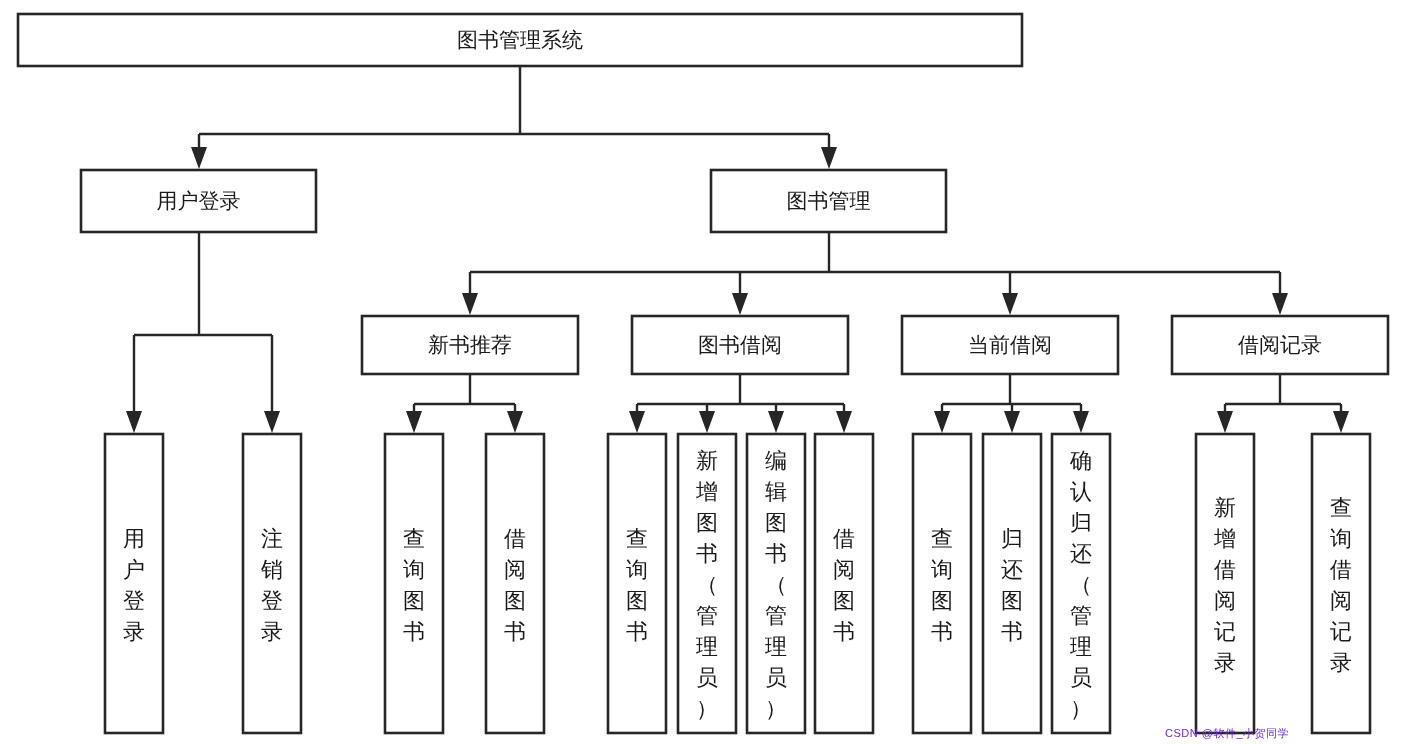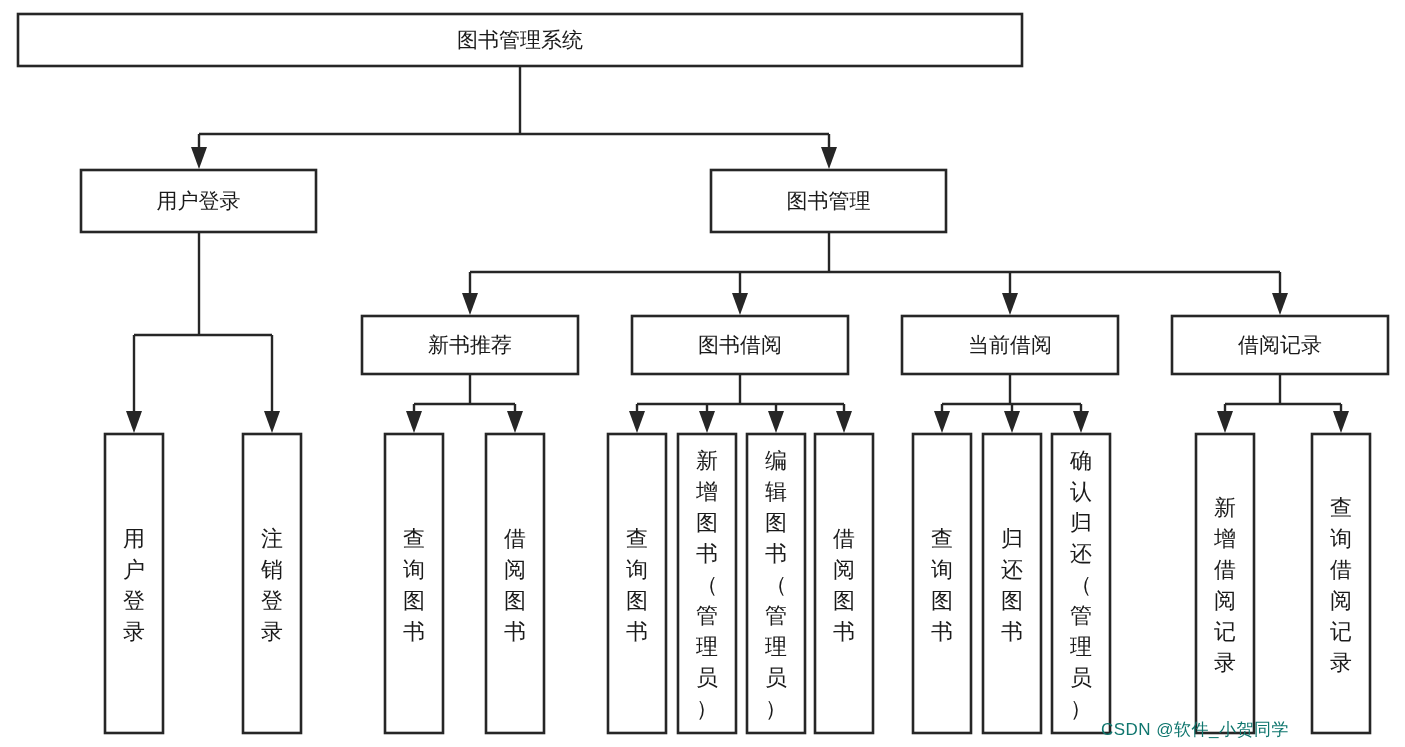--- a/index.html
+++ b/index.html
@@ -60,22 +60,22 @@
   }
   .arrow-head {
     fill: #262626;
     stroke: none;
   }
   .watermark {
     position: absolute;
     right: 8px;
     bottom: 6px;
     font-family: "Liberation Sans", sans-serif;
-    font-size: 17px;
-    color: #0f766e;
+    font-size: 11px;
+    color: #6d28d9;
     letter-spacing: 0.5px;
     white-space: nowrap;
     user-select: none;
   }
 </style>
 </head>
 <body>
 
 <div id="diagram-root">
   <svg class="diagram-canvas" viewBox="0 0 1405 747">

